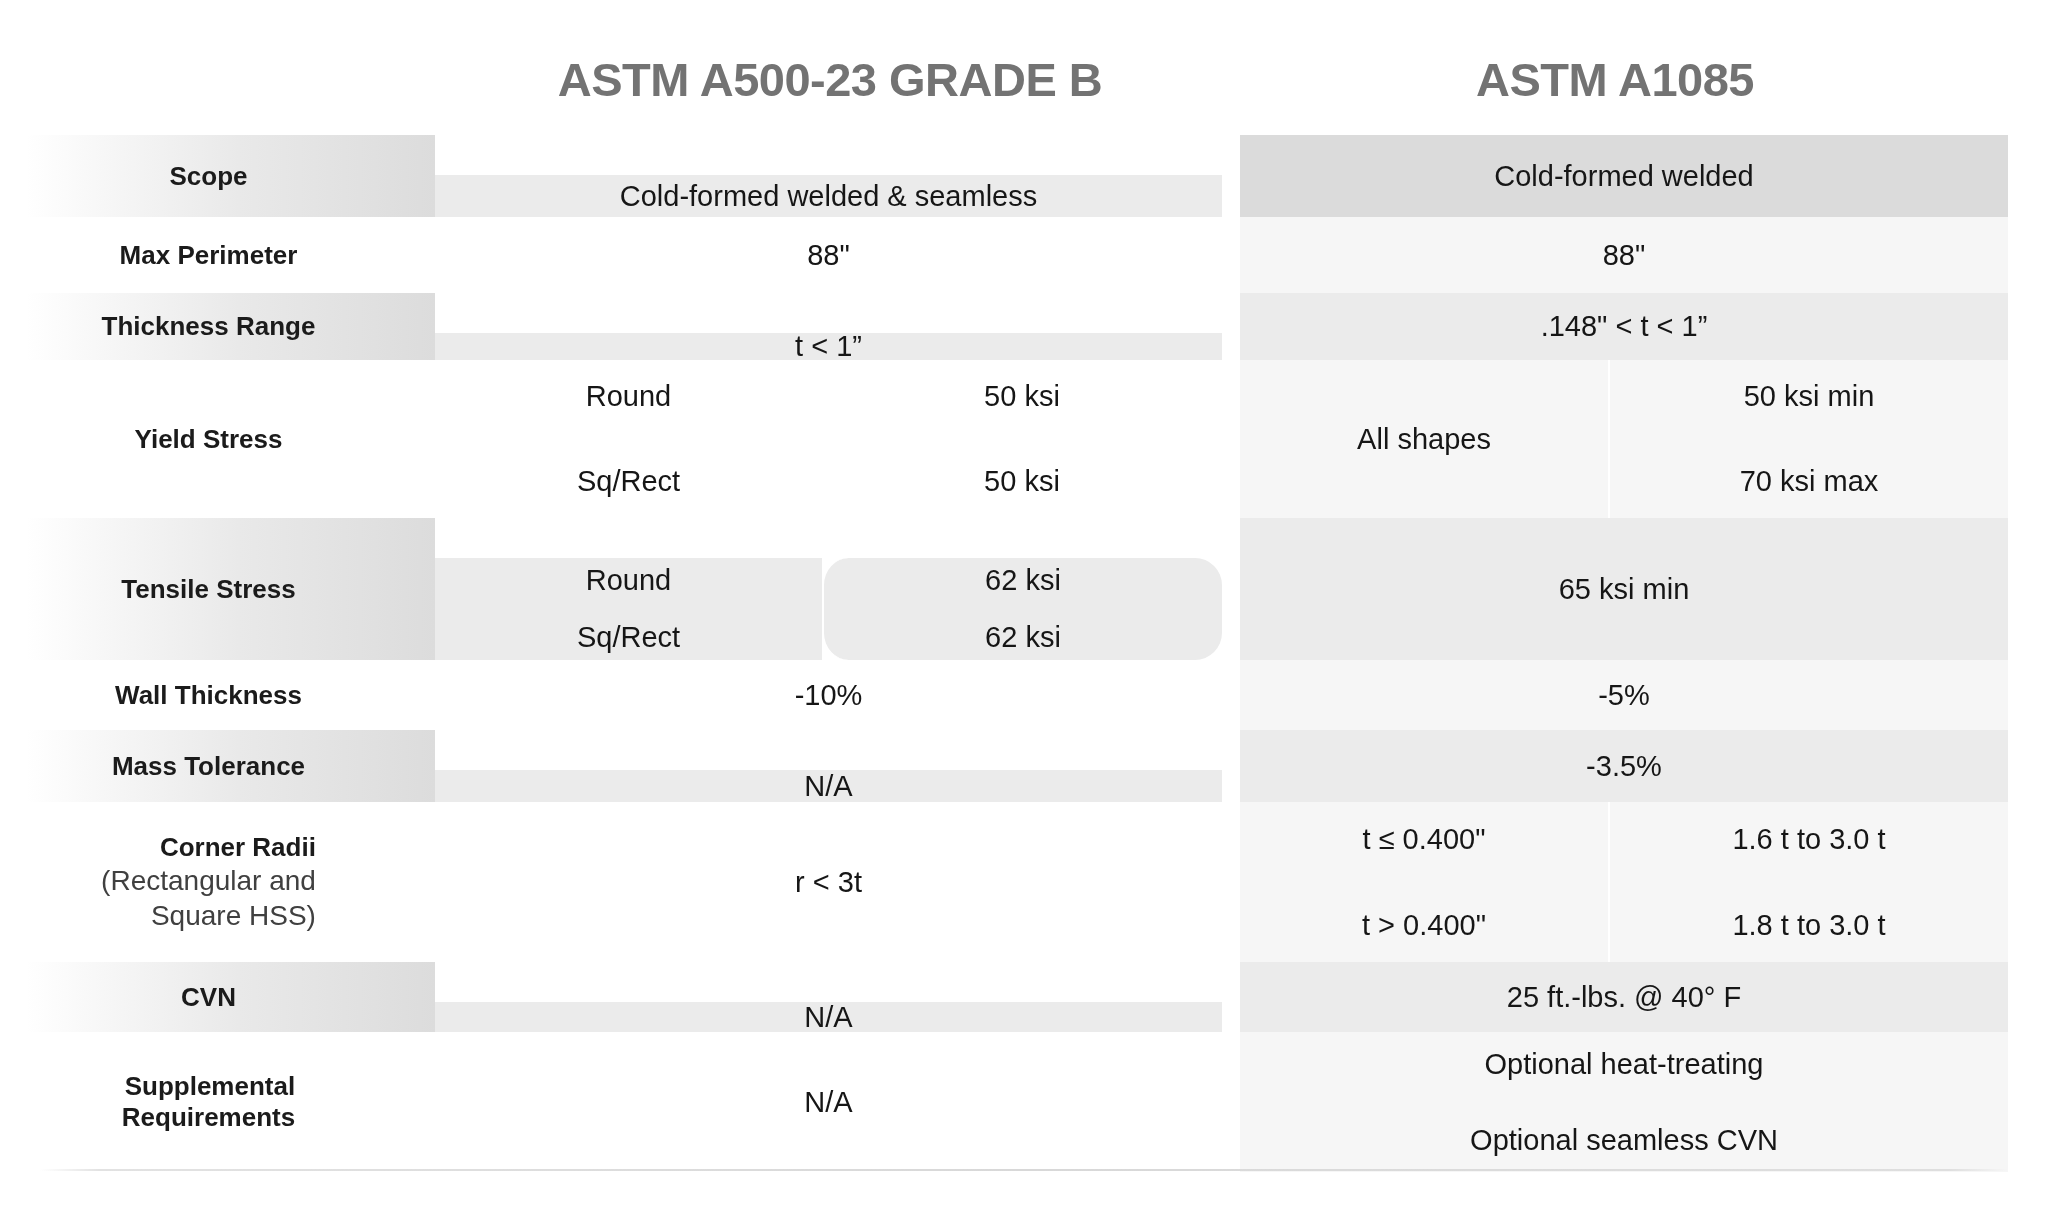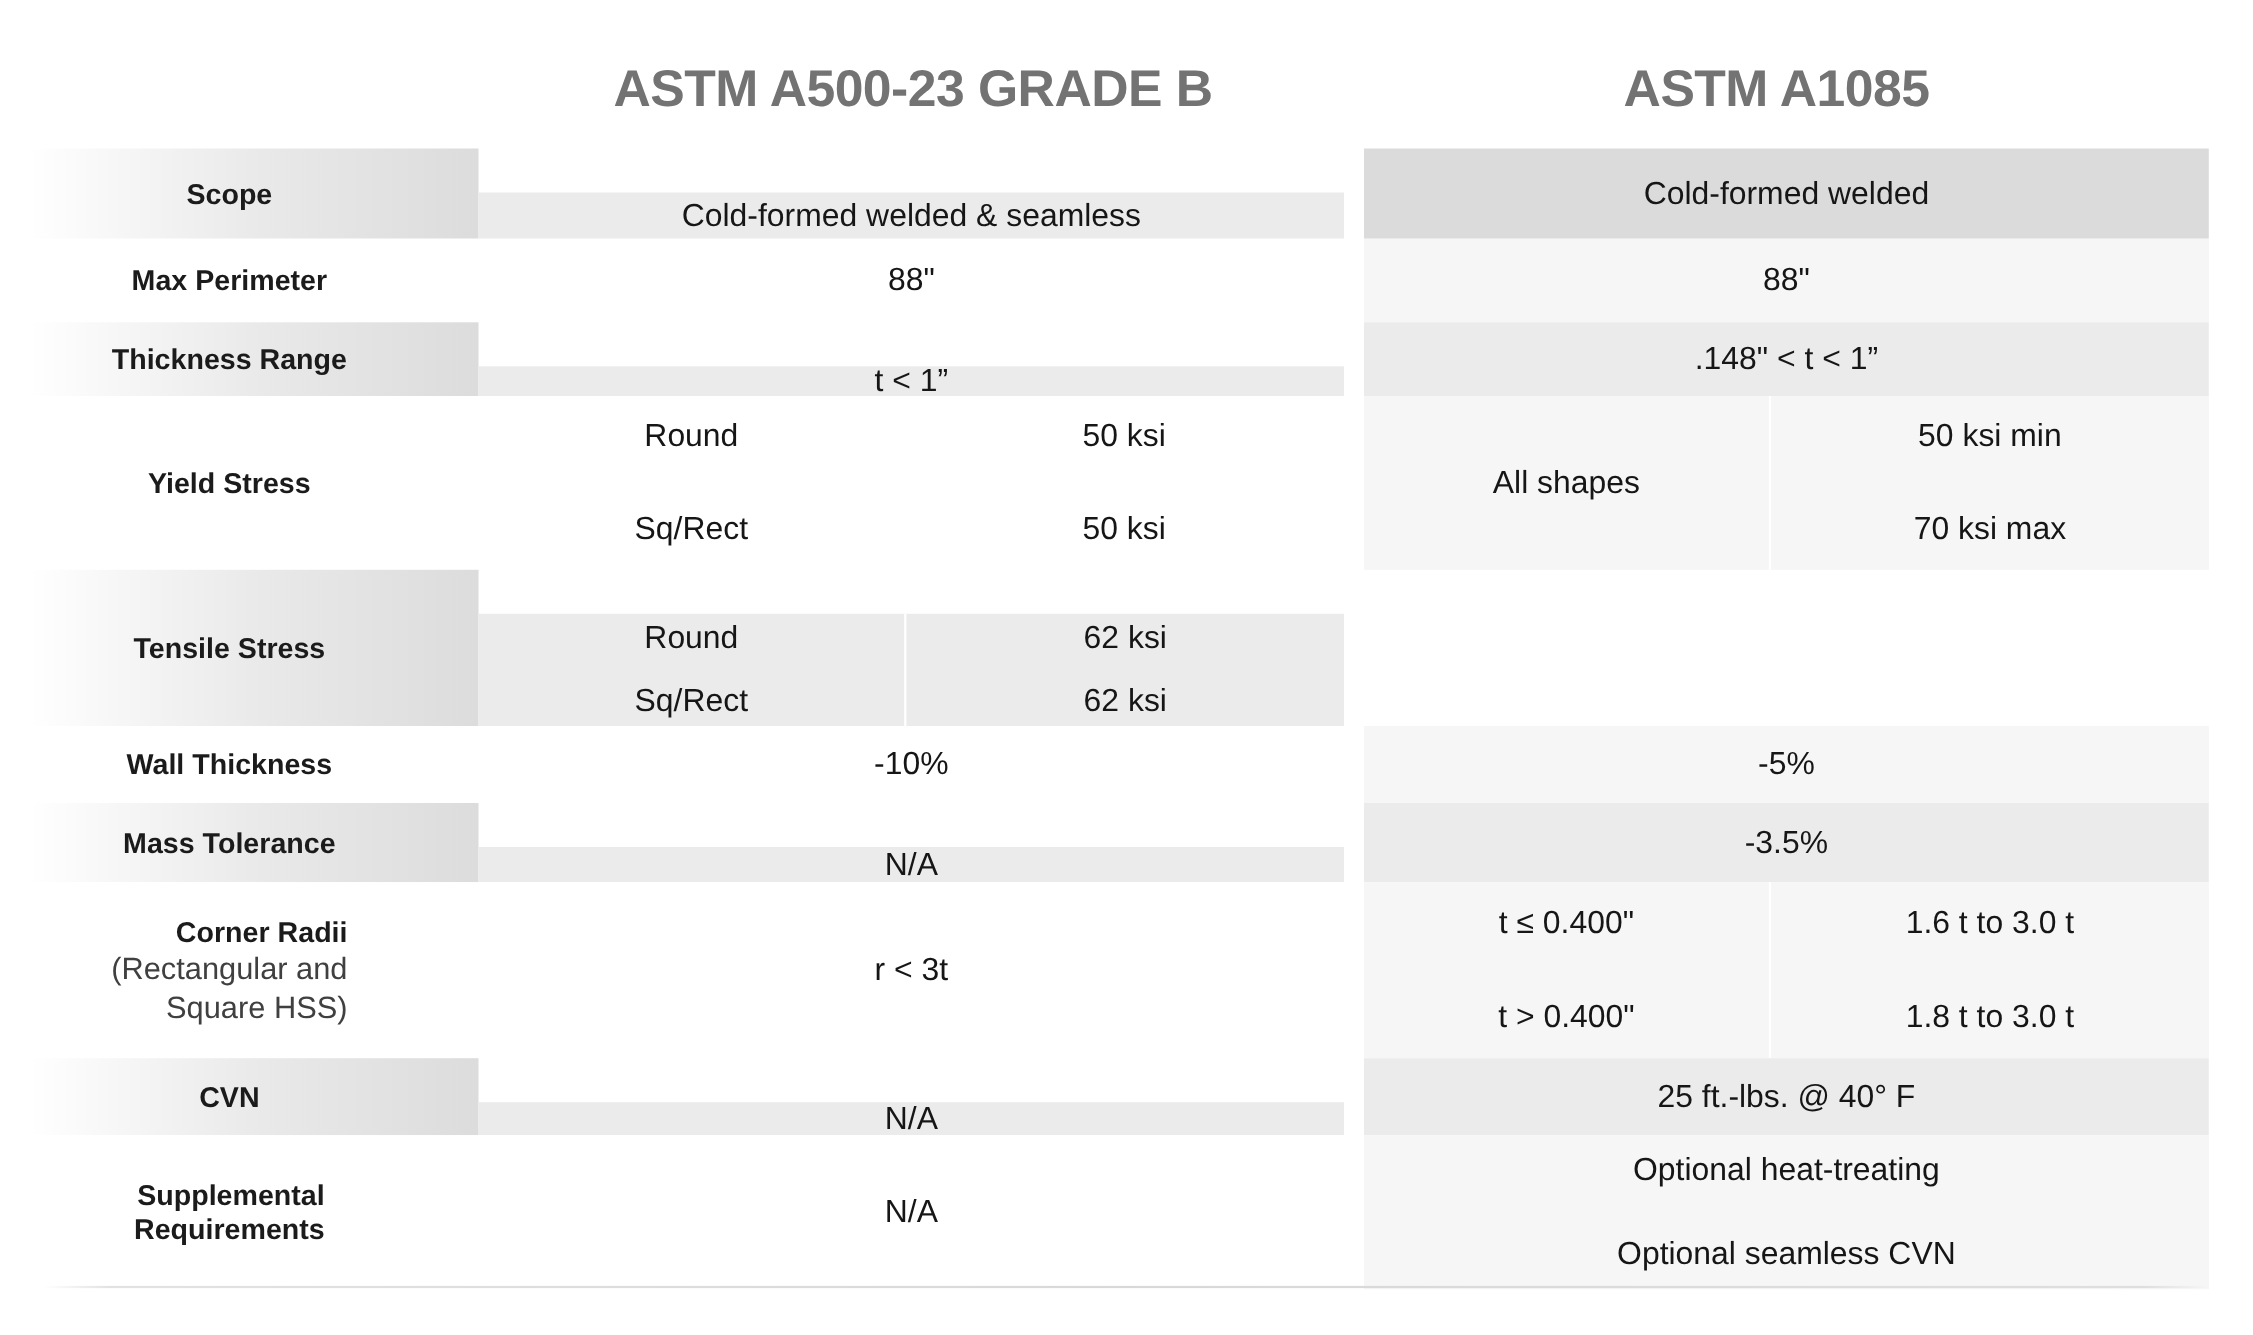--- a/index.html
+++ b/index.html
@@ -221,26 +221,29 @@
 
     <div class="row" style="height:142px;">
       <div class="cell-label shade-lbl-on">
         <span>Tensile Stress</span>
       </div>
       <div class="sec-left">
         <div class="sub-col shade-on" style="flex:0 0 387px;">
           <div class="cell">Round</div>
           <div class="cell">Sq/Rect</div>
         </div>
-        <div class="sub-col shade-on vsep-l" style="flex:1 1 auto;">
+        <div class="sub-col shade-on vsep-l" style="flex:1 1 auto;border-radius:27px;">
           <div class="cell">62 ksi</div>
           <div class="cell">62 ksi</div>
         </div>
       </div>
       <div class="gutter"></div>
+      <div class="sec-right">
+        <div class="cell full shade-on-r">65 ksi min</div>
+      </div>
     </div>
 
     <div class="row" style="height:70px;">
       <div class="cell-label shade-lbl-off">
         <span>Wall Thickness</span>
       </div>
       <div class="sec-left">
         <div class="cell full shade-off">-10%</div>
       </div>
       <div class="gutter"></div>

